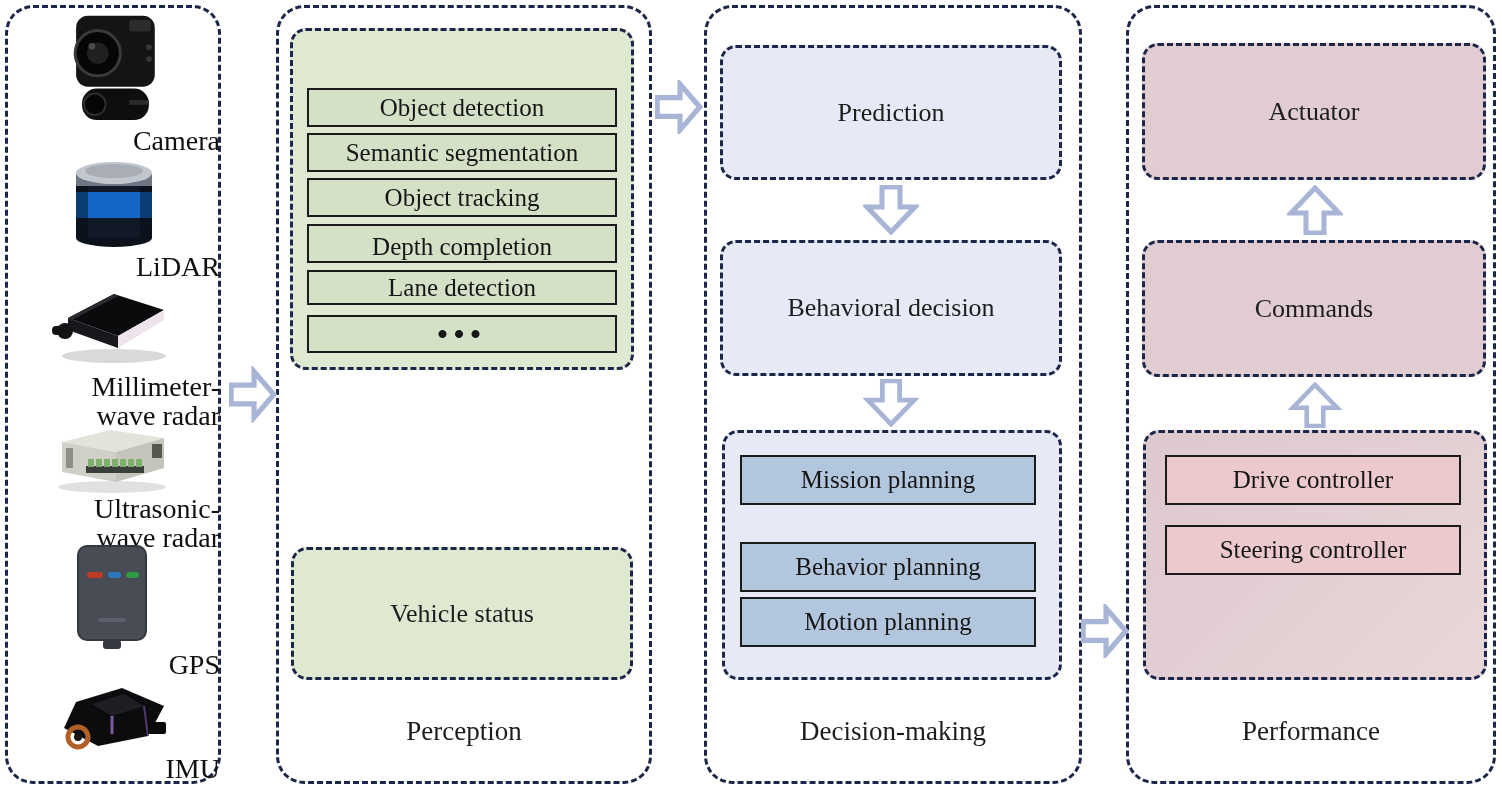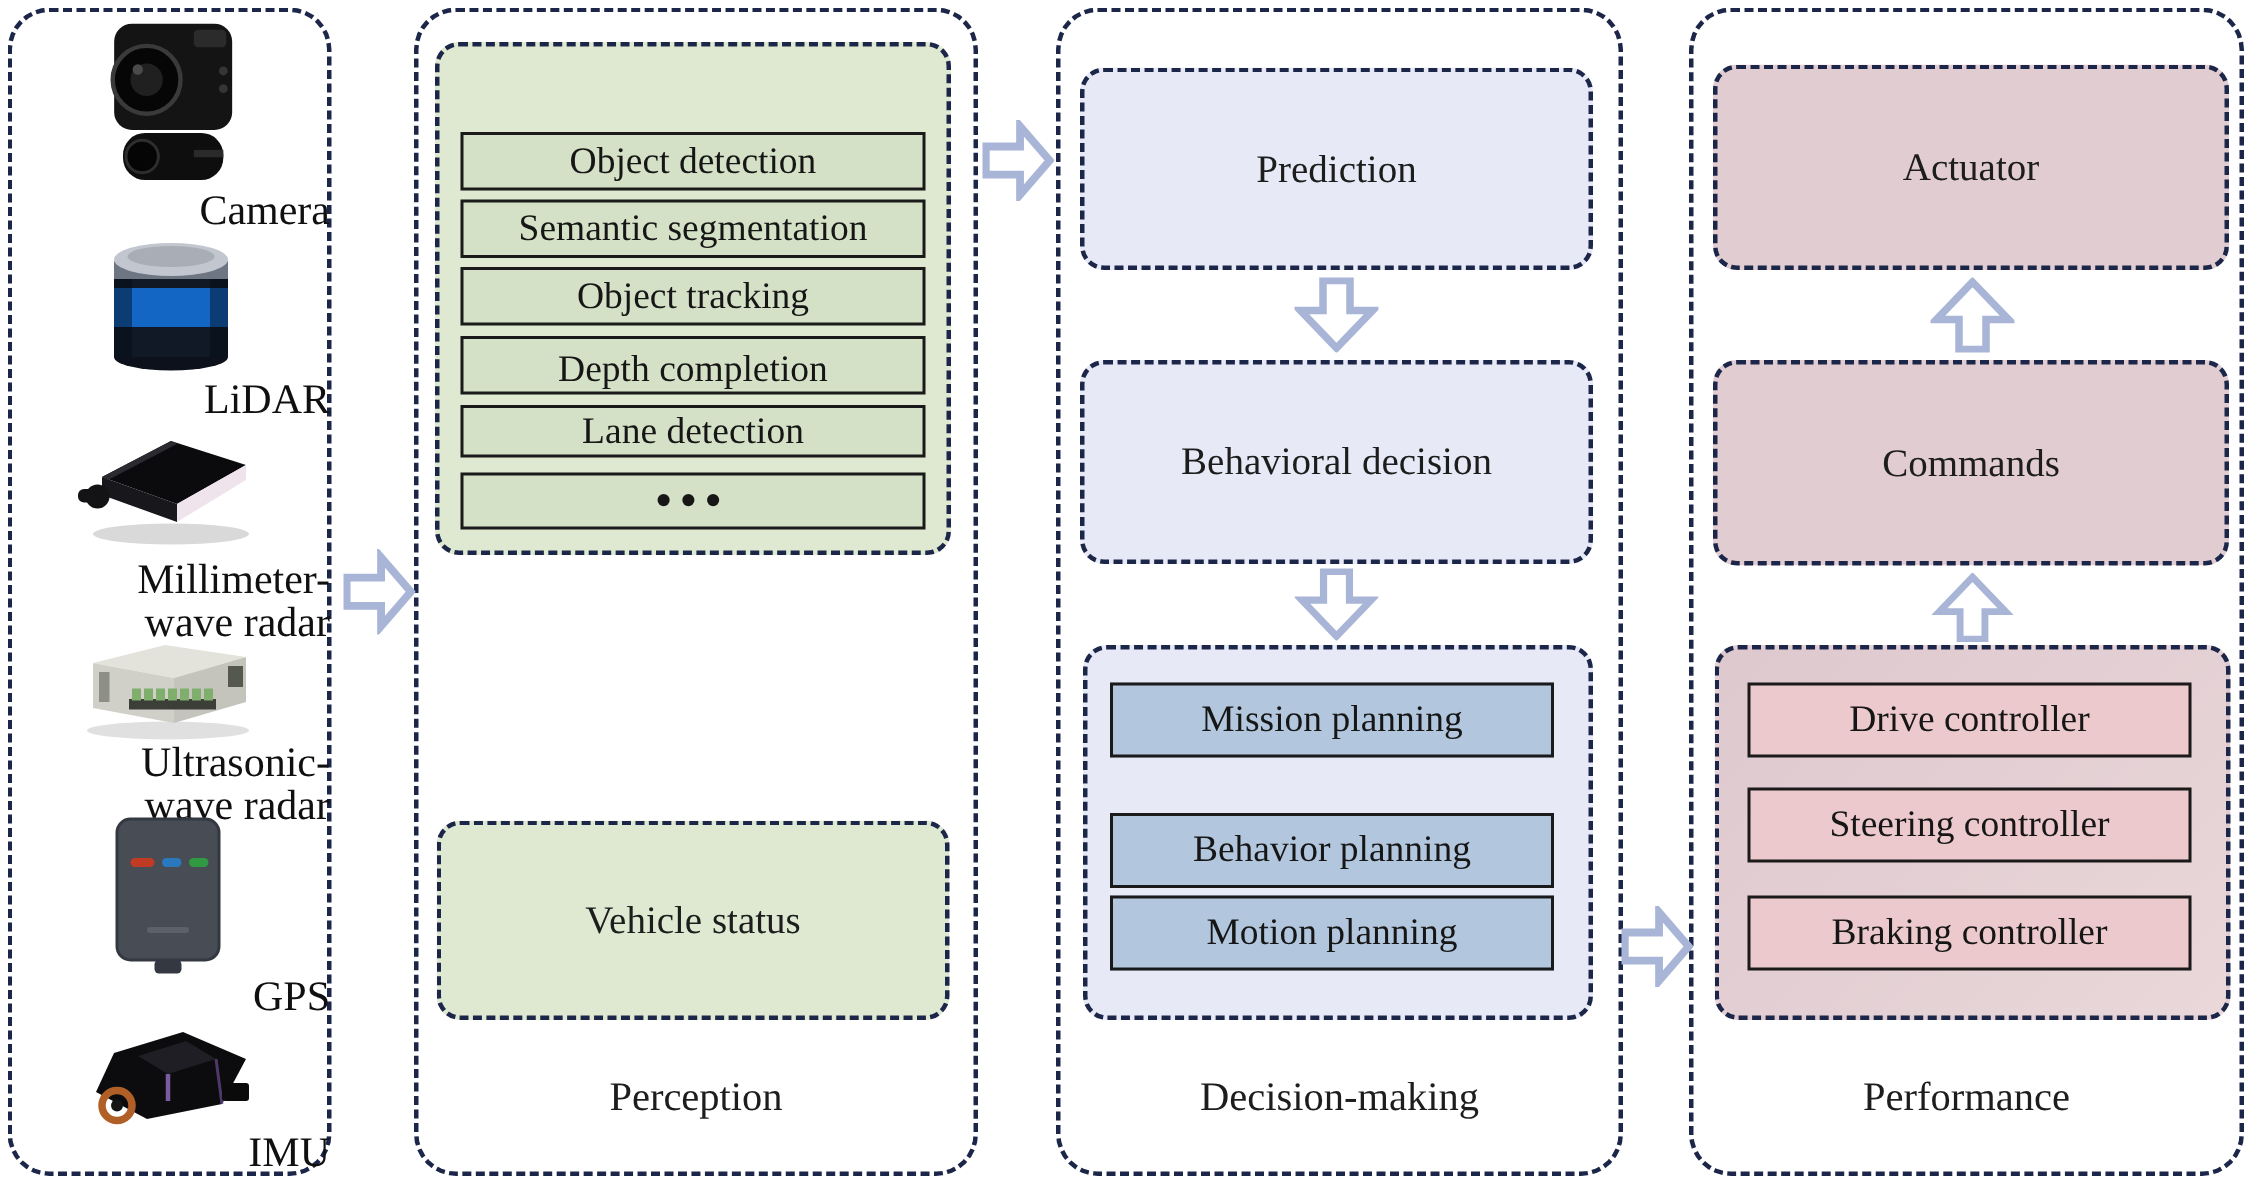--- a/index.html
+++ b/index.html
@@ -188,23 +188,20 @@
   <div class="panel pink centerbox boxtext" style="left:1142px;top:240px;width:344px;height:137px;">
     <span>Commands</span>
   </div>
   <div class="panel pinkgrad" style="left:1143px;top:430px;width:344px;height:250px;"></div>
   <div class="item pitem" style="left:1165px;top:455px;width:296px;height:50px;">
     <span>Drive controller</span>
   </div>
   <div class="item pitem" style="left:1165px;top:525px;width:296px;height:50px;">
     <span>Steering controller</span>
   </div>
-  <div class="item pitem" style="left:1165px;top:597px;width:296px;height:50px;">
-    <span>Braking controller</span>
-  </div>
   <div class="col-label" style="left:1126px;top:716px;width:370px;">Performance</div>
 
   <div class="arrow" style="left:229px;top:366px;">
     <svg width="48" height="57" viewBox="0 0 46 52">
       <polygon points="2,17 24,17 24,4 43,26 24,48 24,35 2,35" fill="#ffffff" stroke="#a9b5d7" stroke-width="5" stroke-linejoin="miter"></polygon>
     </svg>
   </div>
 
   <div class="arrow" style="left:655px;top:80px;">
     <svg width="48" height="54" viewBox="0 0 46 52">

